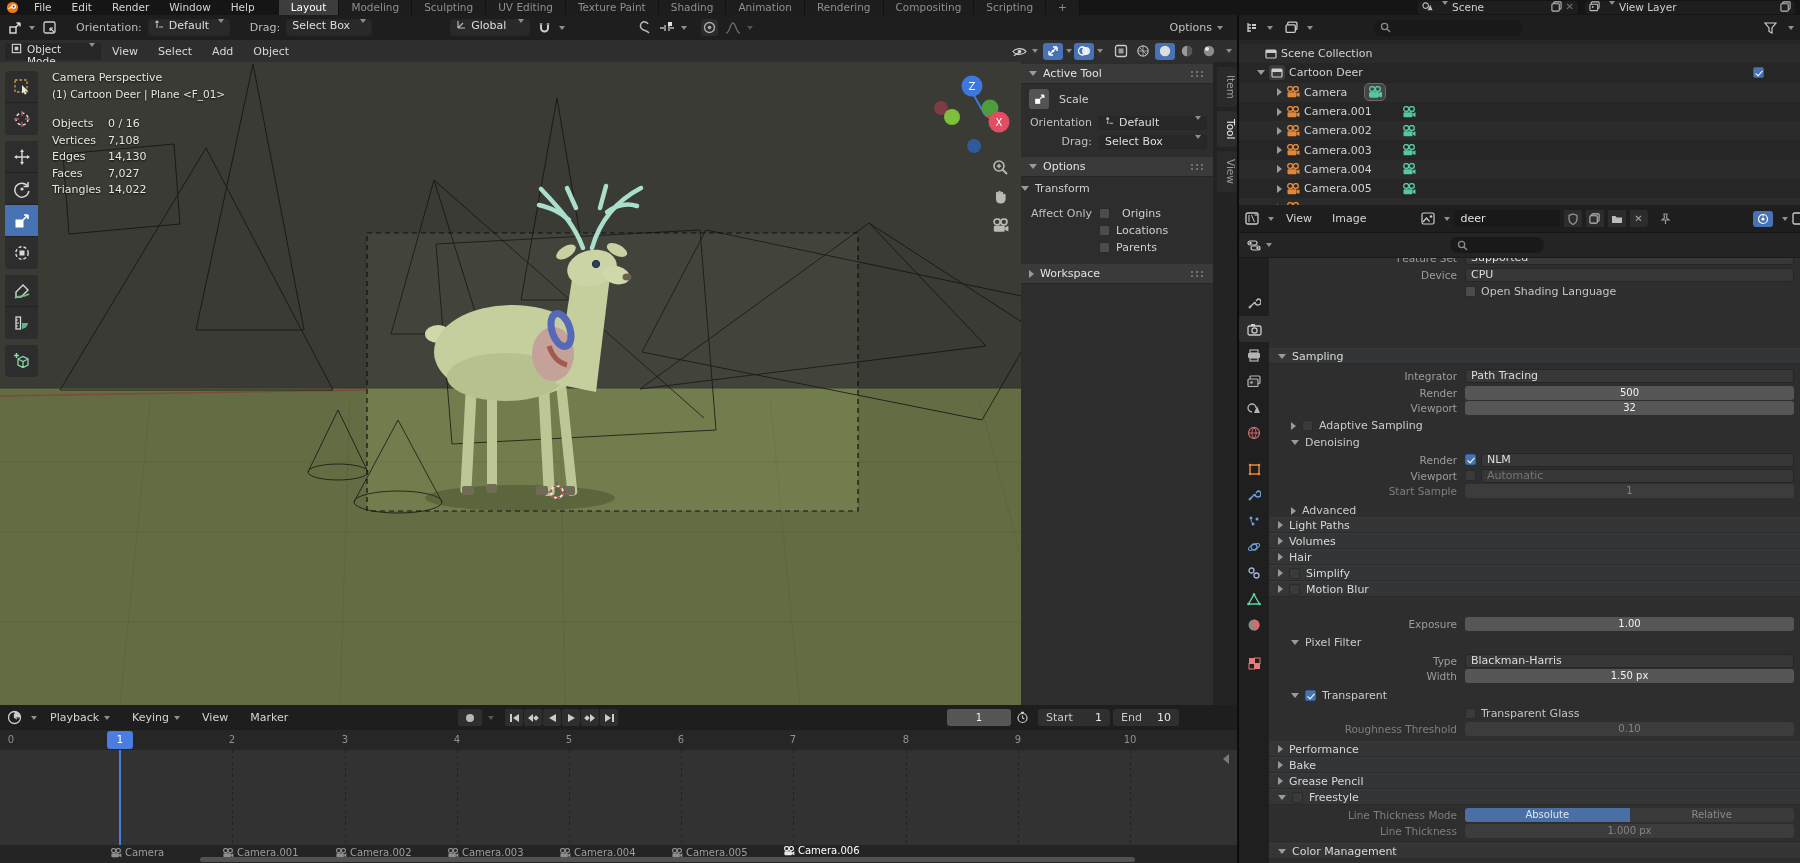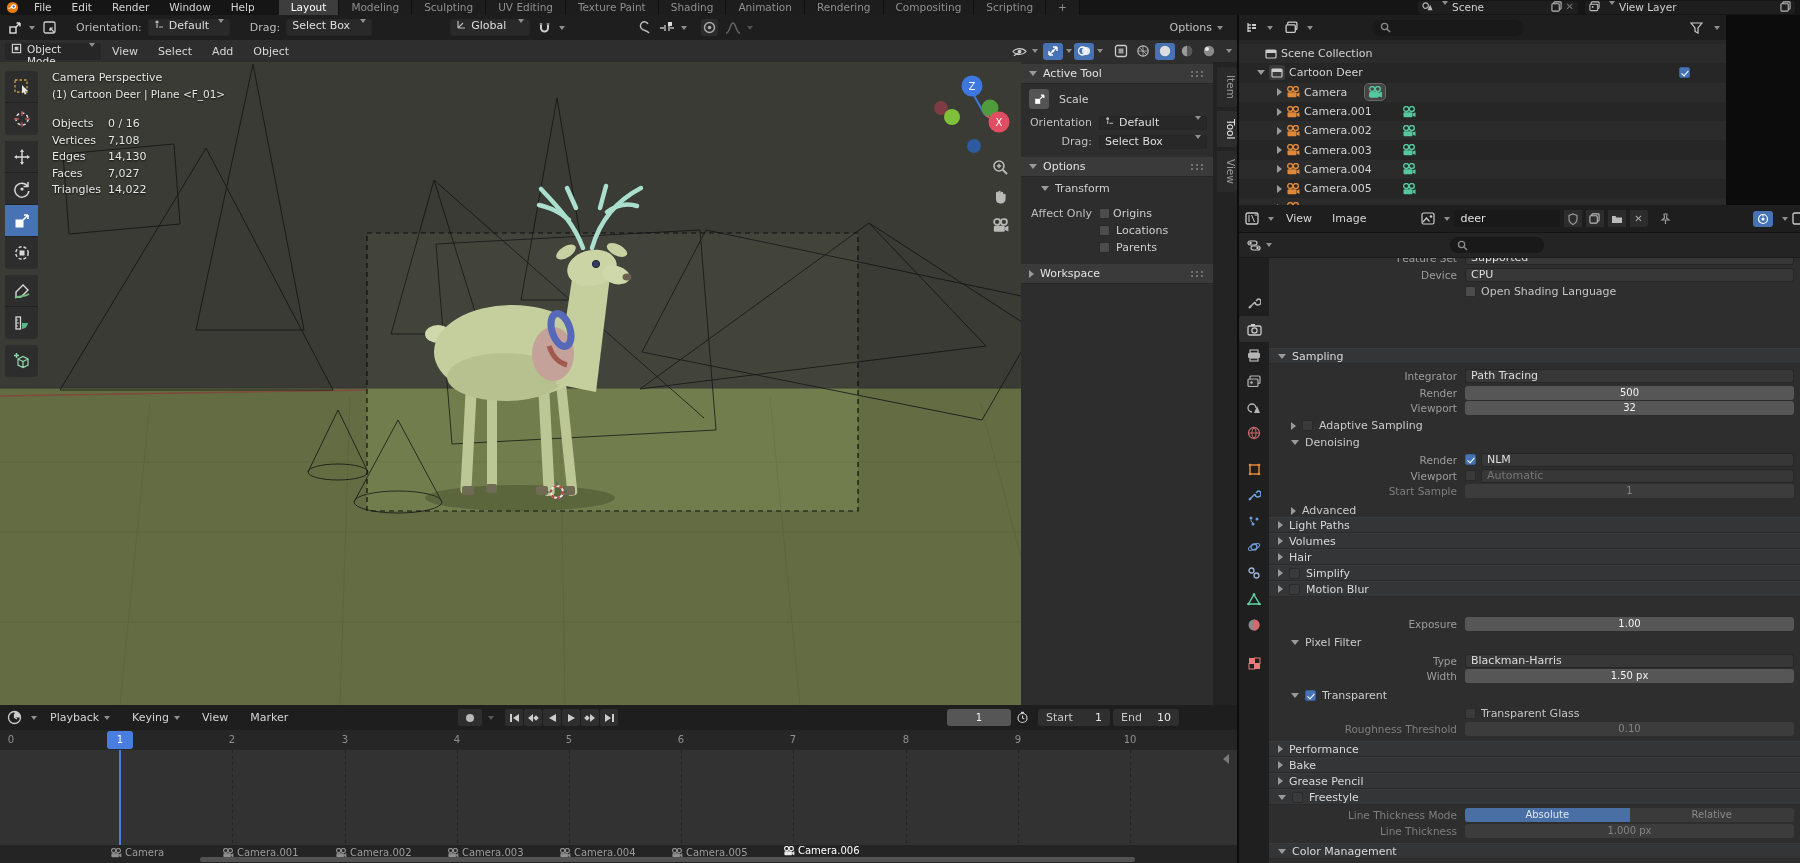--- a/index.html
+++ b/index.html
@@ -63,21 +63,21 @@
   #npanel{position:absolute;left:1021px;top:0;width:192px;height:643px;background:#2d2d2d}
   .nhdr{height:20px;background:#3a3a3a;display:flex;align-items:center;gap:6px;padding:0 8px;color:#e2e2e2;border-bottom:1px solid #262626}
   .nrow{display:flex;align-items:center;height:17px;padding-right:6px}
   .nlabel{width:78px;text-align:right;padding-right:7px;color:#c0c0c0;flex:none}
   #ntabs{position:absolute;left:1213px;top:0;width:24px;height:643px;background:#232323;padding-top:5px}
   .vtab{writing-mode:vertical-rl;width:20px;margin:0 0 4px 4px;padding:8px 0;text-align:center;background:#2a2a2a;color:#9a9a9a;border-radius:0 4px 4px 0;font-size:10.5px}
   .vtab.active{background:#2d2d2d;color:#efefef}
   
   .navbtn{position:absolute;width:24px;height:24px;display:flex;align-items:center;justify-content:center;opacity:.85}
   
-  #outliner{left:1239px;top:15px;width:487px;height:190px;background:#262626}
+  #outliner{left:1239px;top:15px;width:561px;height:190px;background:#262626}
   #outlhdr{height:25px;background:#1e1e1e;display:flex;align-items:center;padding:0 6px;gap:4px}
   .search{background:#191919;border-radius:10px;height:16px;display:flex;align-items:center;padding:0 7px;gap:5px;color:#8a8a8a}
   .orow{height:19.3px;display:flex;align-items:center;padding-left:10px;gap:4px;color:#d2d2d2}
   .orow:nth-child(odd){background:#2b2b2b}
   
   #props{left:1239px;top:205px;width:561px;height:658px;background:#2e2e2e}
   #imghdr{height:28px;background:#1e1e1e;display:flex;align-items:center;gap:4px;padding:0 6px;border-bottom:1px solid #141414}
   #imghdr .menu{padding:0 8px;color:#d6d6d6}
   #prophdr{height:25px;background:#242424;display:flex;align-items:center;padding:0 8px;border-bottom:1px solid #1a1a1a}
   #ptabs{position:absolute;left:0;top:53px;bottom:0;width:30px;background:#1f1f1f}
@@ -571,28 +571,28 @@
       <div class="dd" style="flex:1;background:#282828">
         <span>Select Box</span>
           <span class="chev"></span>
       </div>
     </div>
     <div class="nhdr" style="margin-top:7px">
       <span class="tri-d"></span>
         <span>Options</span>
         <span class="grip"></span>
     </div>
-    <div class="nrow" style="padding-left:20px;gap:6px;height:22px">
+    <div class="nrow" style="gap:6px;height:22px">
       <span class="tri-d"></span>
         <span>Transform</span>
     </div>
     <div class="nrow" style="margin-top:6px">
       <span class="nlabel">Affect Only</span>
       <span class="cb"></span>
-      <span style="margin-left:3px">Origins</span>
+      <span style="margin-left:12px">Origins</span>
     </div>
     <div class="nrow">
       <span class="nlabel"></span>
       <span class="cb"></span>
       <span style="margin-left:6px">Locations</span>
     </div>
     <div class="nrow">
       <span class="nlabel"></span>
       <span class="cb"></span>
       <span style="margin-left:6px">Parents</span>

